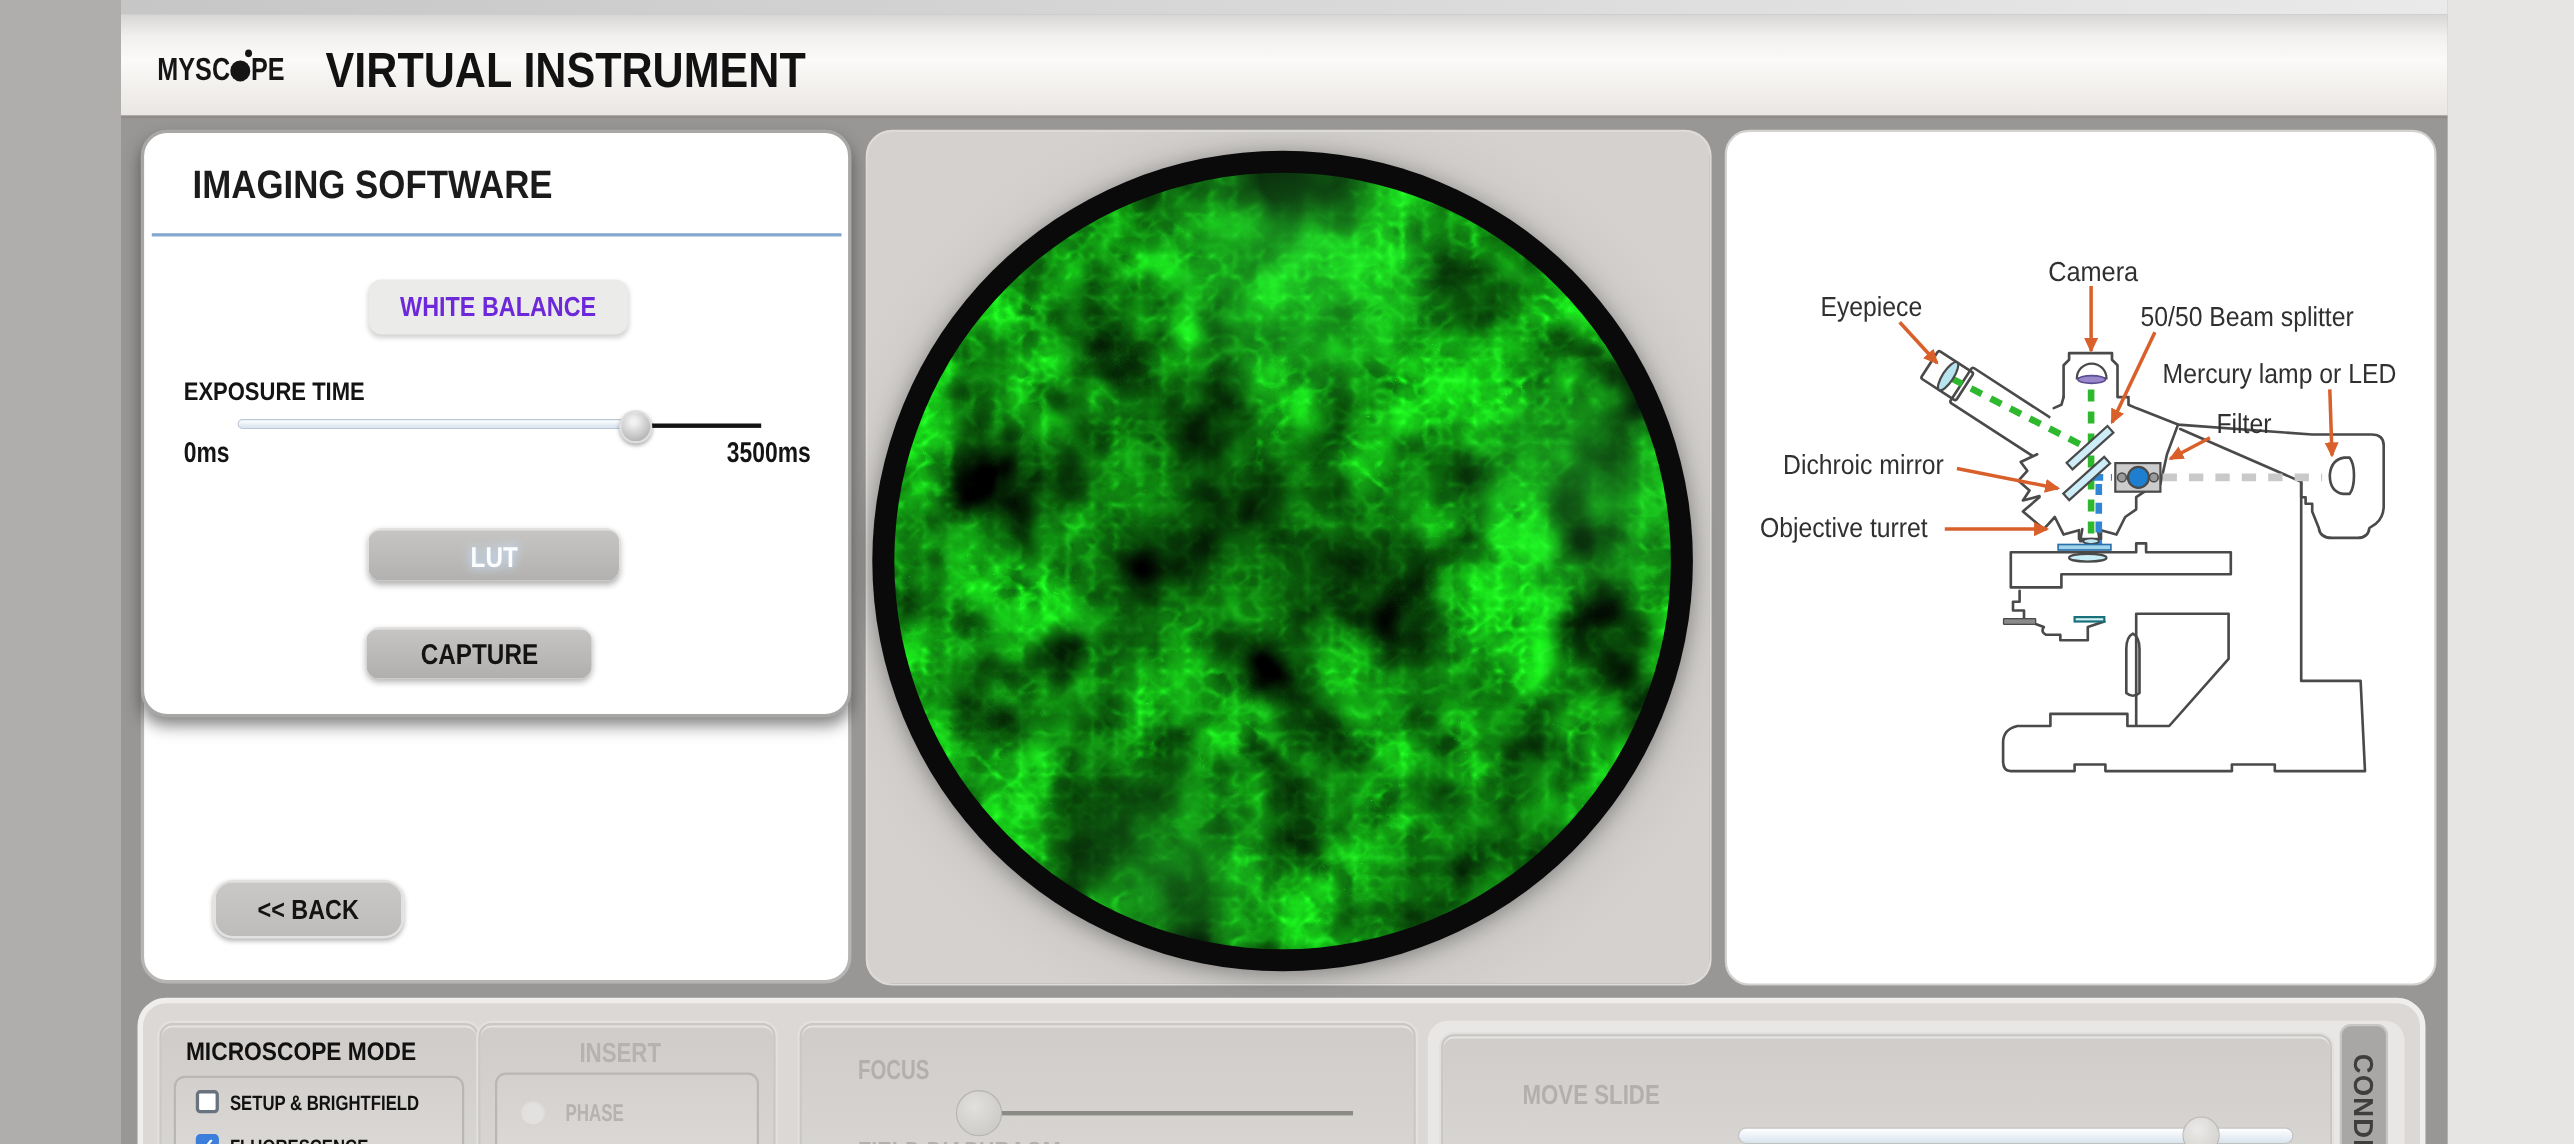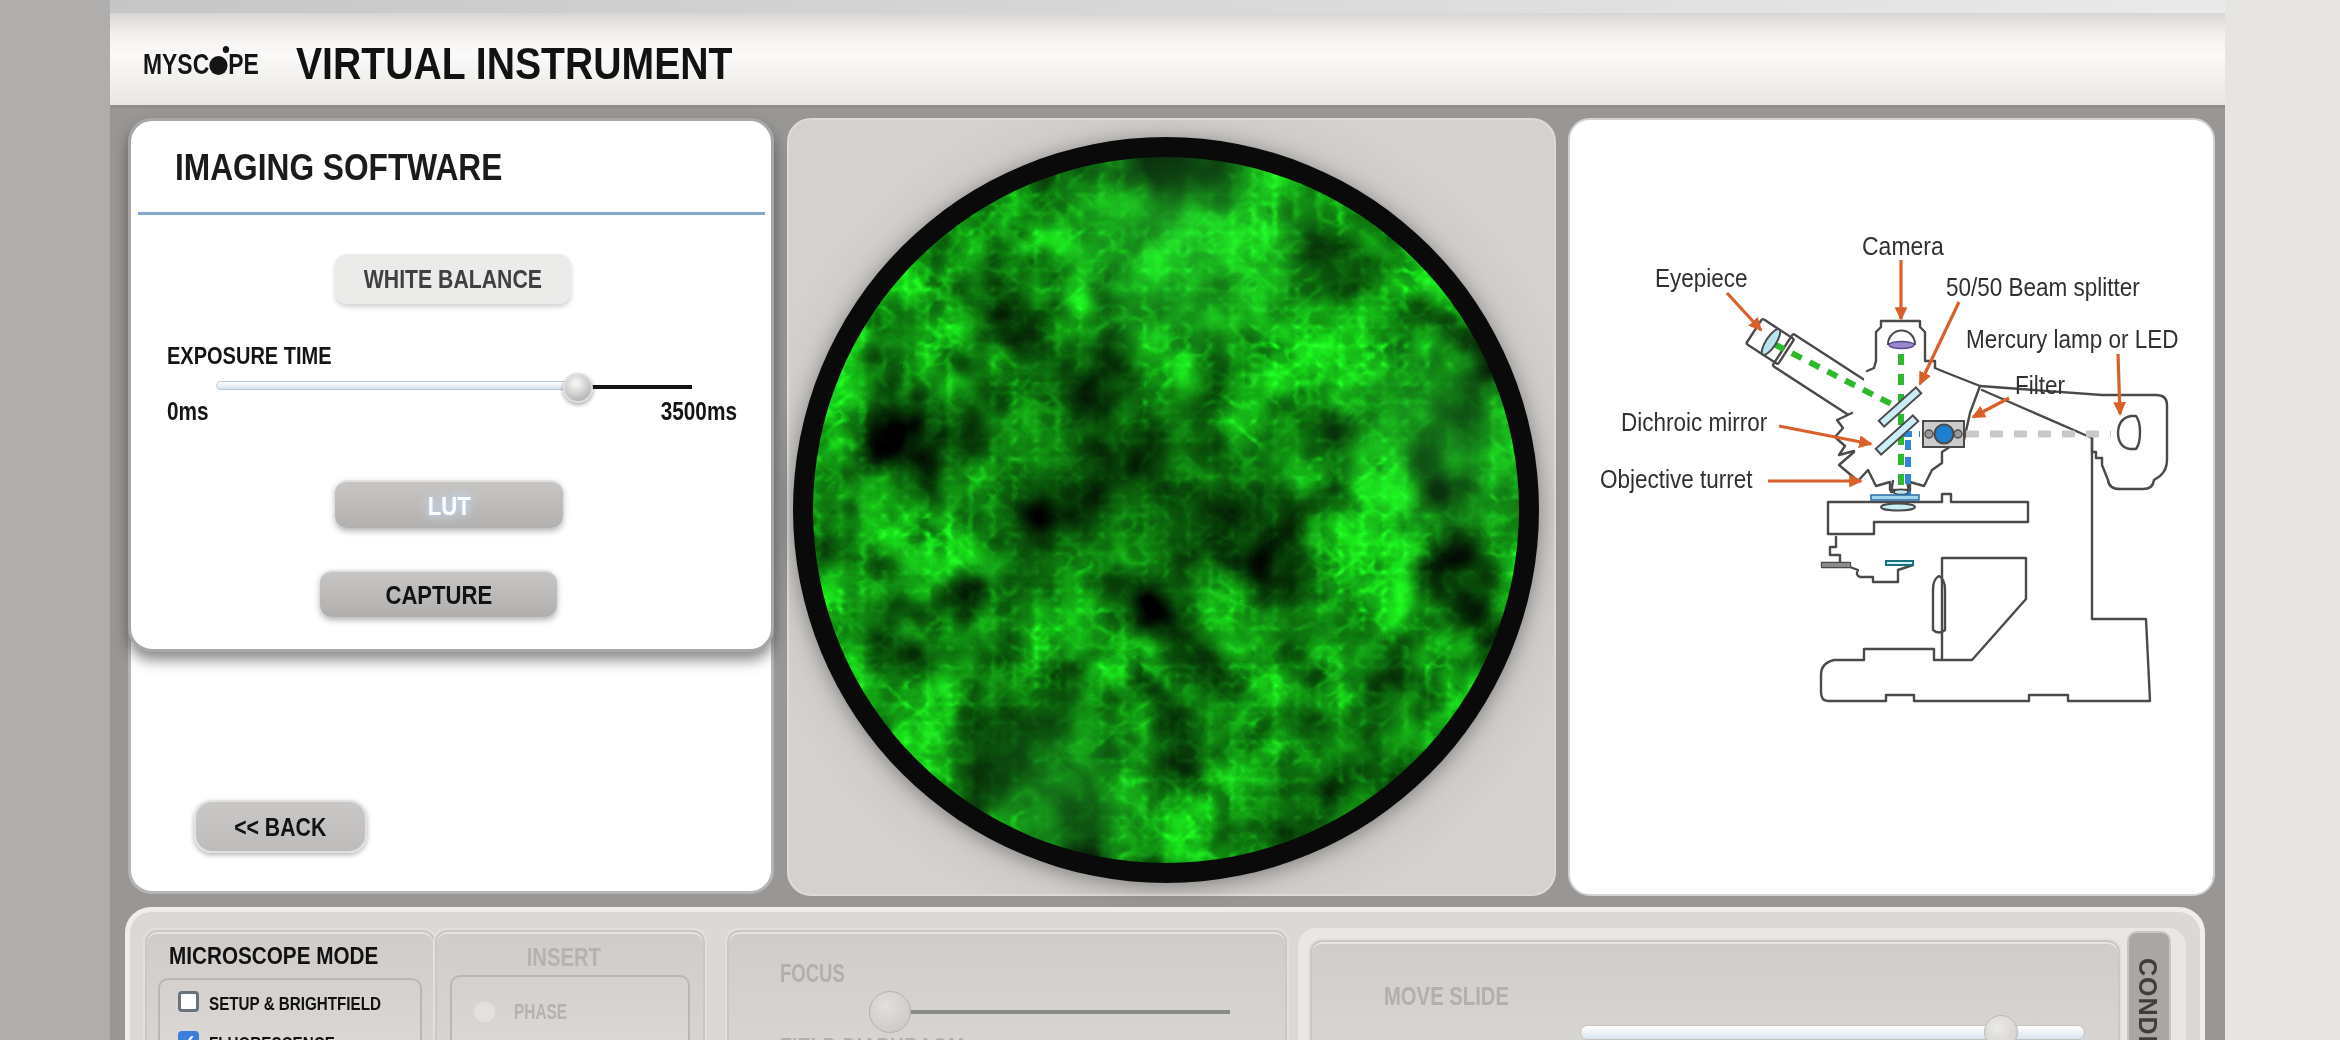--- a/index.html
+++ b/index.html
@@ -24,34 +24,34 @@
   
   #leftcol { left:128px; top:118px; width:646px; height:776px; background:#ffffff; border-radius:24px;
     border:3px solid #b7b5b3; }
   #card { left:128px; top:118px; width:646px; height:534px; background:#ffffff; border-radius:24px;
     border:3px solid #a9a7a5; box-shadow:0 8px 14px rgba(40,40,40,0.55); }
   #cardtitle { left:175px; top:147px; font-size:36px; font-weight:700; color:#1b1b1b; transform:scaleX(0.88); transform-origin:left top; }
   #blueline { left:138px; top:212px; width:627px; height:3px; background:#84a8cf; }
   .btn { border-radius:12px; text-align:center; font-weight:700; }
   .btn span { display:inline-block; transform:scaleX(0.85); }
   #wbbtn { left:335px; top:254px; width:236px; height:50px; background:#ebebea;
-    box-shadow:0 3px 5px rgba(0,0,0,0.18); color:#404040; font-size:25px; line-height:50px; }
+    box-shadow:0 3px 5px rgba(0,0,0,0.18); color:#6d28d9; font-size:25px; line-height:50px; }
   #exptime { left:167px; top:343px; font-size:23px; font-weight:700; color:#141414; transform:scaleX(0.87); transform-origin:left top; }
   #trackL { left:216px; top:381px; width:362px; height:9px; border:1px solid #b9c8d7; border-radius:5px;
     background:linear-gradient(180deg,#ffffff,#d5e2ef); }
   #trackR { left:578px; top:385px; width:114px; height:4px; background:#141414; }
   #knob { left:563px; top:373px; width:30px; height:30px; border-radius:50%;
     background:radial-gradient(circle at 42% 32%, #f2f2f2 10%, #c9c9c9 55%, #9f9f9f 100%); border:2px solid #dddddd;
     box-shadow:0 2px 4px rgba(0,0,0,0.35); }
   #ms0 { left:167px; top:396px; font-size:26px; font-weight:700; color:#141414; transform:scaleX(0.8); transform-origin:left top; }
   #ms3500 { left:641px; top:396px; width:96px; text-align:right; font-size:26px; font-weight:700; color:#141414; transform:scaleX(0.8); transform-origin:right top; }
   #lutbtn { left:335px; top:480px; width:228px; height:48px; font-size:26px; line-height:48px;
     background:linear-gradient(180deg,#c6c5c4,#b2b1b0); color:#fdfdfd;
     text-shadow:0 0 6px #bcd2e8, 0 0 12px #cfe4ff; box-shadow:0 3px 6px rgba(0,0,0,0.3); border-top:2px solid #e2e1e0; }
-  #capbtn { left:320px; top:570px; width:237px; height:47px; font-size:26px; line-height:47px;
+  #capbtn { left:333px; top:570px; width:205px; height:47px; font-size:26px; line-height:47px;
     background:linear-gradient(180deg,#c6c5c4,#b0afae); color:#131313;
     box-shadow:0 3px 6px rgba(0,0,0,0.3); border-top:2px solid #e2e1e0; }
   #backbtn { left:194px; top:800px; width:173px; height:53px; font-size:25px; line-height:51px;
     background:linear-gradient(180deg,#c9c8c7,#bdbcbb); color:#131313; border:2px solid #e2e1e0;
     border-radius:18px; box-shadow:0 2px 5px rgba(0,0,0,0.3); }
 
   
   #centerpanel { left:787px; top:118px; width:769px; height:778px; border-radius:24px;
     background:radial-gradient(circle 430px at 381px 394px, #bcbab7 55%, #c6c4c1 78%, #d4d1ce 100%);
     border:2px solid #dddbd9; }

